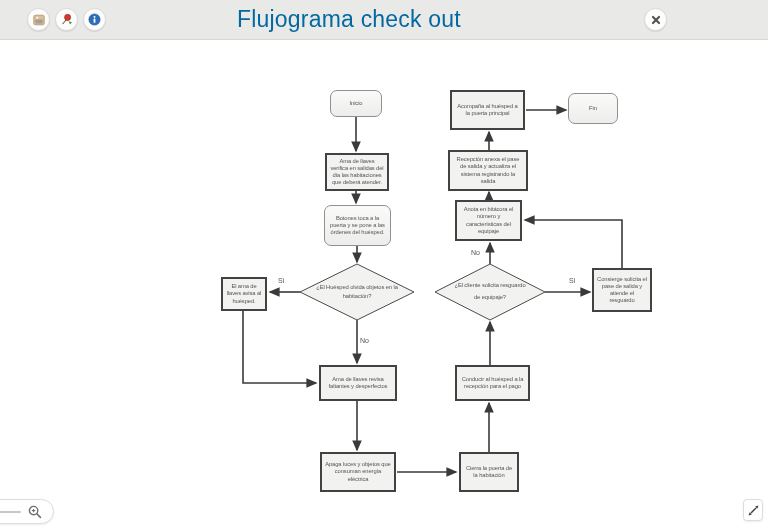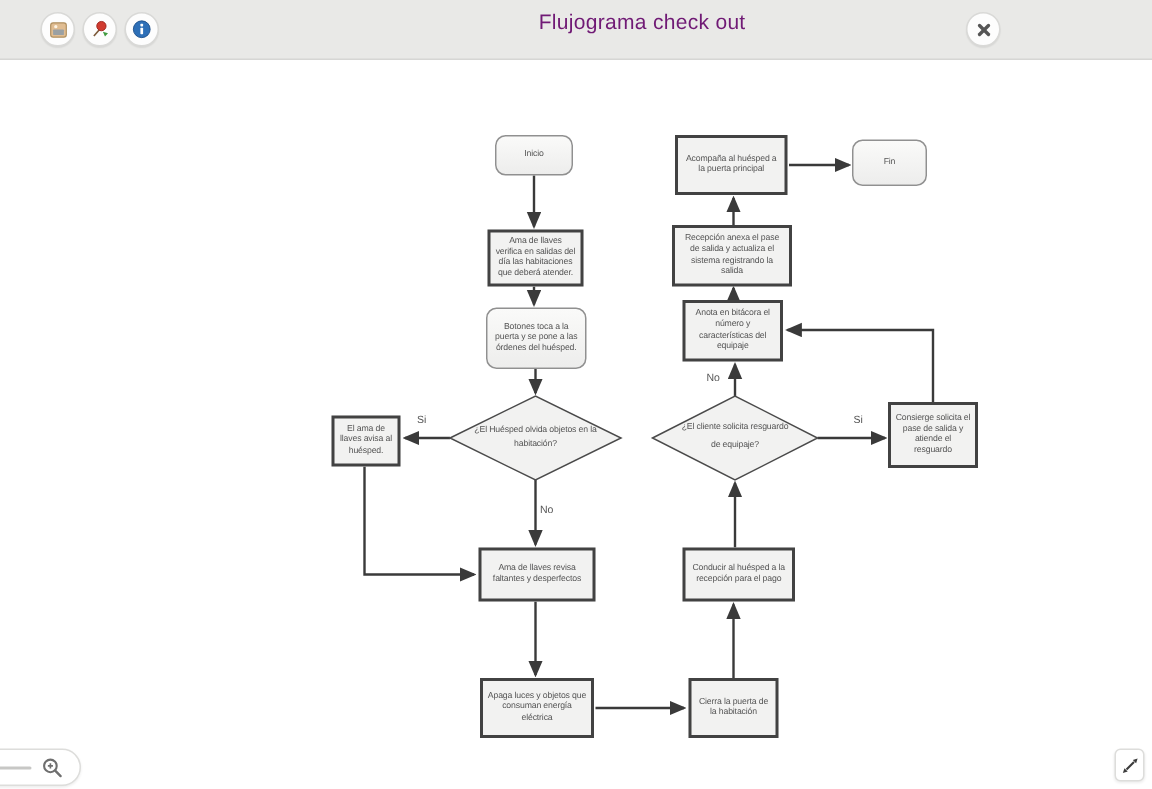--- a/index.html
+++ b/index.html
@@ -12,21 +12,21 @@
     position:absolute;left:0;top:0;width:768px;height:40px;
     background:#e9e9e7;border-bottom:1px solid #d6d6d4;box-sizing:border-box;
   }
   .circle-btn{
     position:absolute;width:23px;height:23px;border-radius:50%;
     background:#fdfdfd;border:1px solid #d9d9d7;box-shadow:0 1px 1px rgba(0,0,0,.08);
     display:flex;align-items:center;justify-content:center;cursor:pointer;box-sizing:border-box;
   }
   .page-title{
     position:absolute;left:237px;top:6px;width:260px;
-    font-size:14px;color:#701a75;letter-spacing:.2px;white-space:nowrap;text-align:right;
+    font-size:23px;color:#0369a1;letter-spacing:.2px;white-space:nowrap;
   }
   
   .canvas{position:absolute;left:0;top:40px;width:768px;height:486px;background:#ffffff;}
   .connectors{position:absolute;left:0;top:0;}
   .node{
     position:absolute;box-sizing:border-box;background:#f2f2f1;color:#555555;
     font-size:5.8px;line-height:1.25;letter-spacing:-0.1px;text-align:center;
     display:flex;align-items:center;justify-content:center;padding:2px 3px;
   }
   .process{border:2px solid #424242;}

